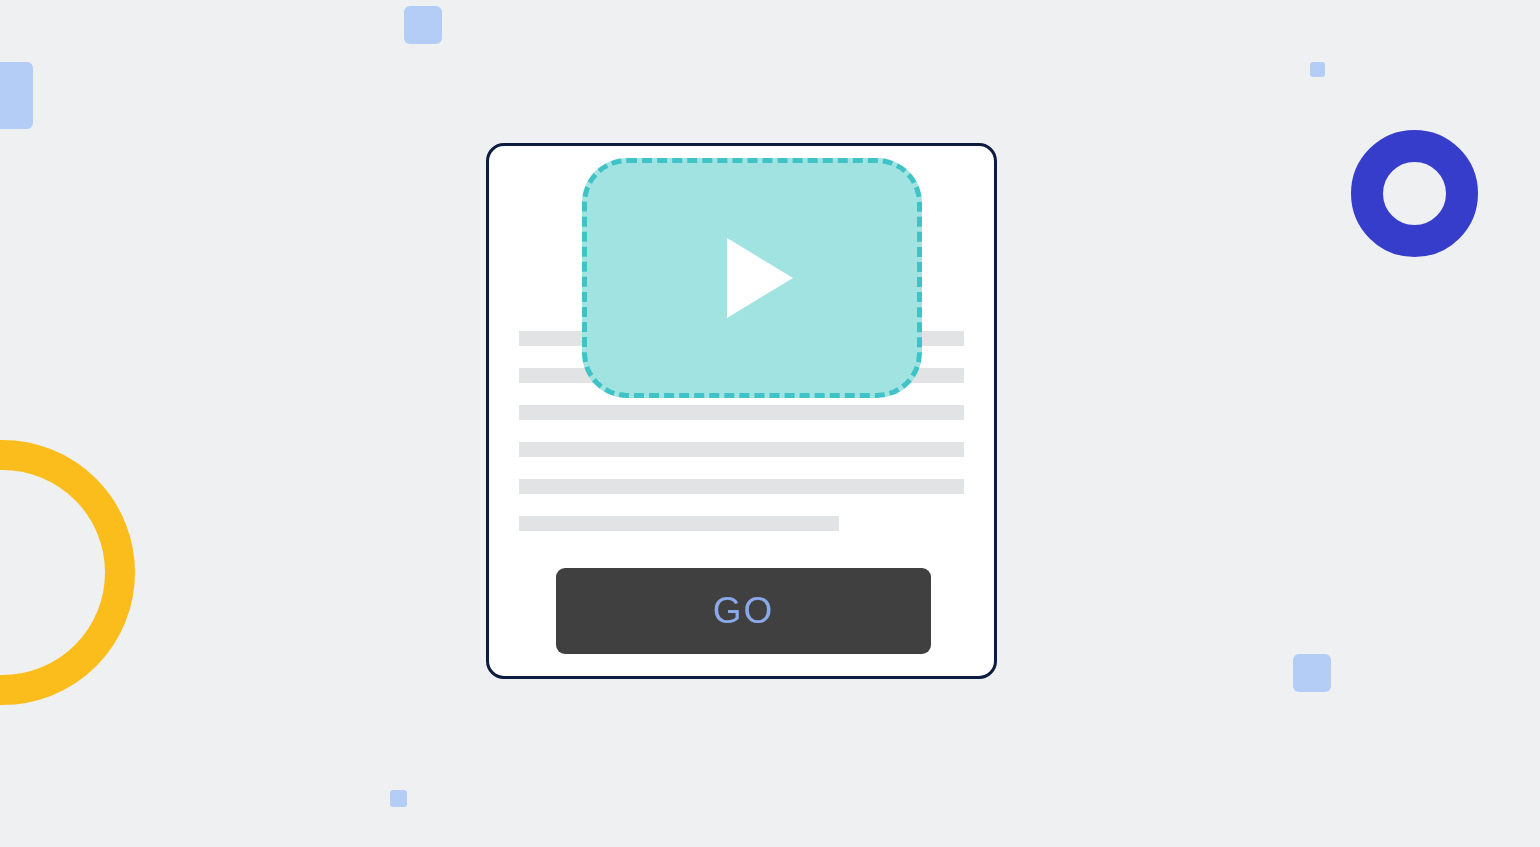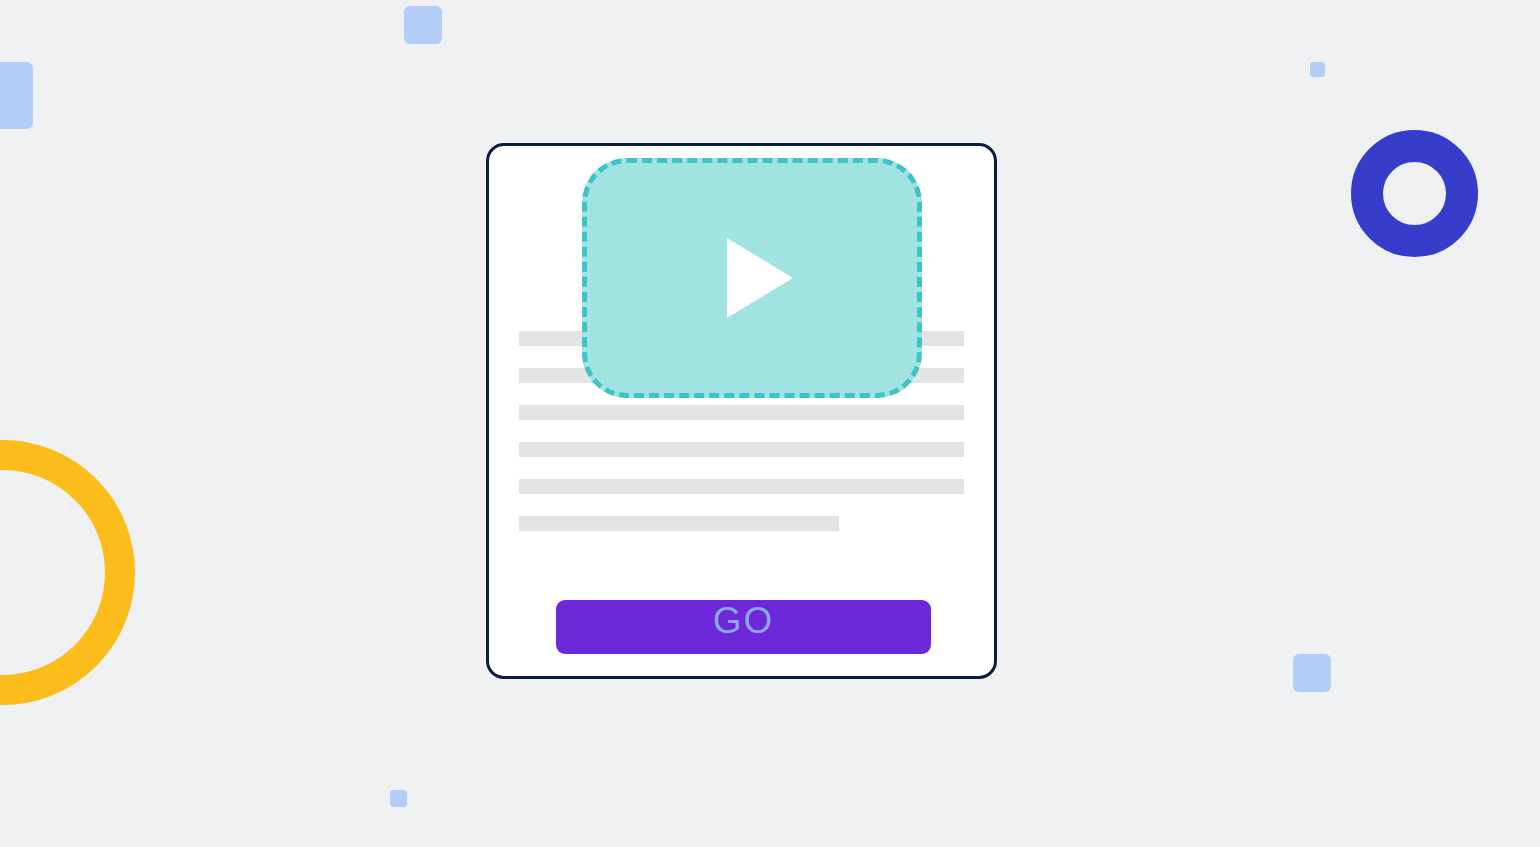--- a/index.html
+++ b/index.html
@@ -142,31 +142,31 @@
     .text-line.short {
       width: 72%;
     }
 
     
     .go-button {
       position: absolute;
       bottom: 22px;
       left: 67px;
       width: 375px;
-      height: 54px;
-      background-color: #6d28d9;
+      height: 86px;
+      background-color: #404040;
       border: none;
       border-radius: 9px;
       color: #8aa9e9;
       font-size: 37px;
       font-weight: 300;
       letter-spacing: 2px;
       cursor: pointer;
       display: flex;
-      align-items: flex-start;
+      align-items: center;
       justify-content: center;
     }
   </style>
 </head>
 <body>
 
 <div class="deco-square-top-left"></div>
 <div class="deco-square-top-right"></div>
 <div class="deco-square-left"></div>
 <div class="deco-square-bottom"></div>

